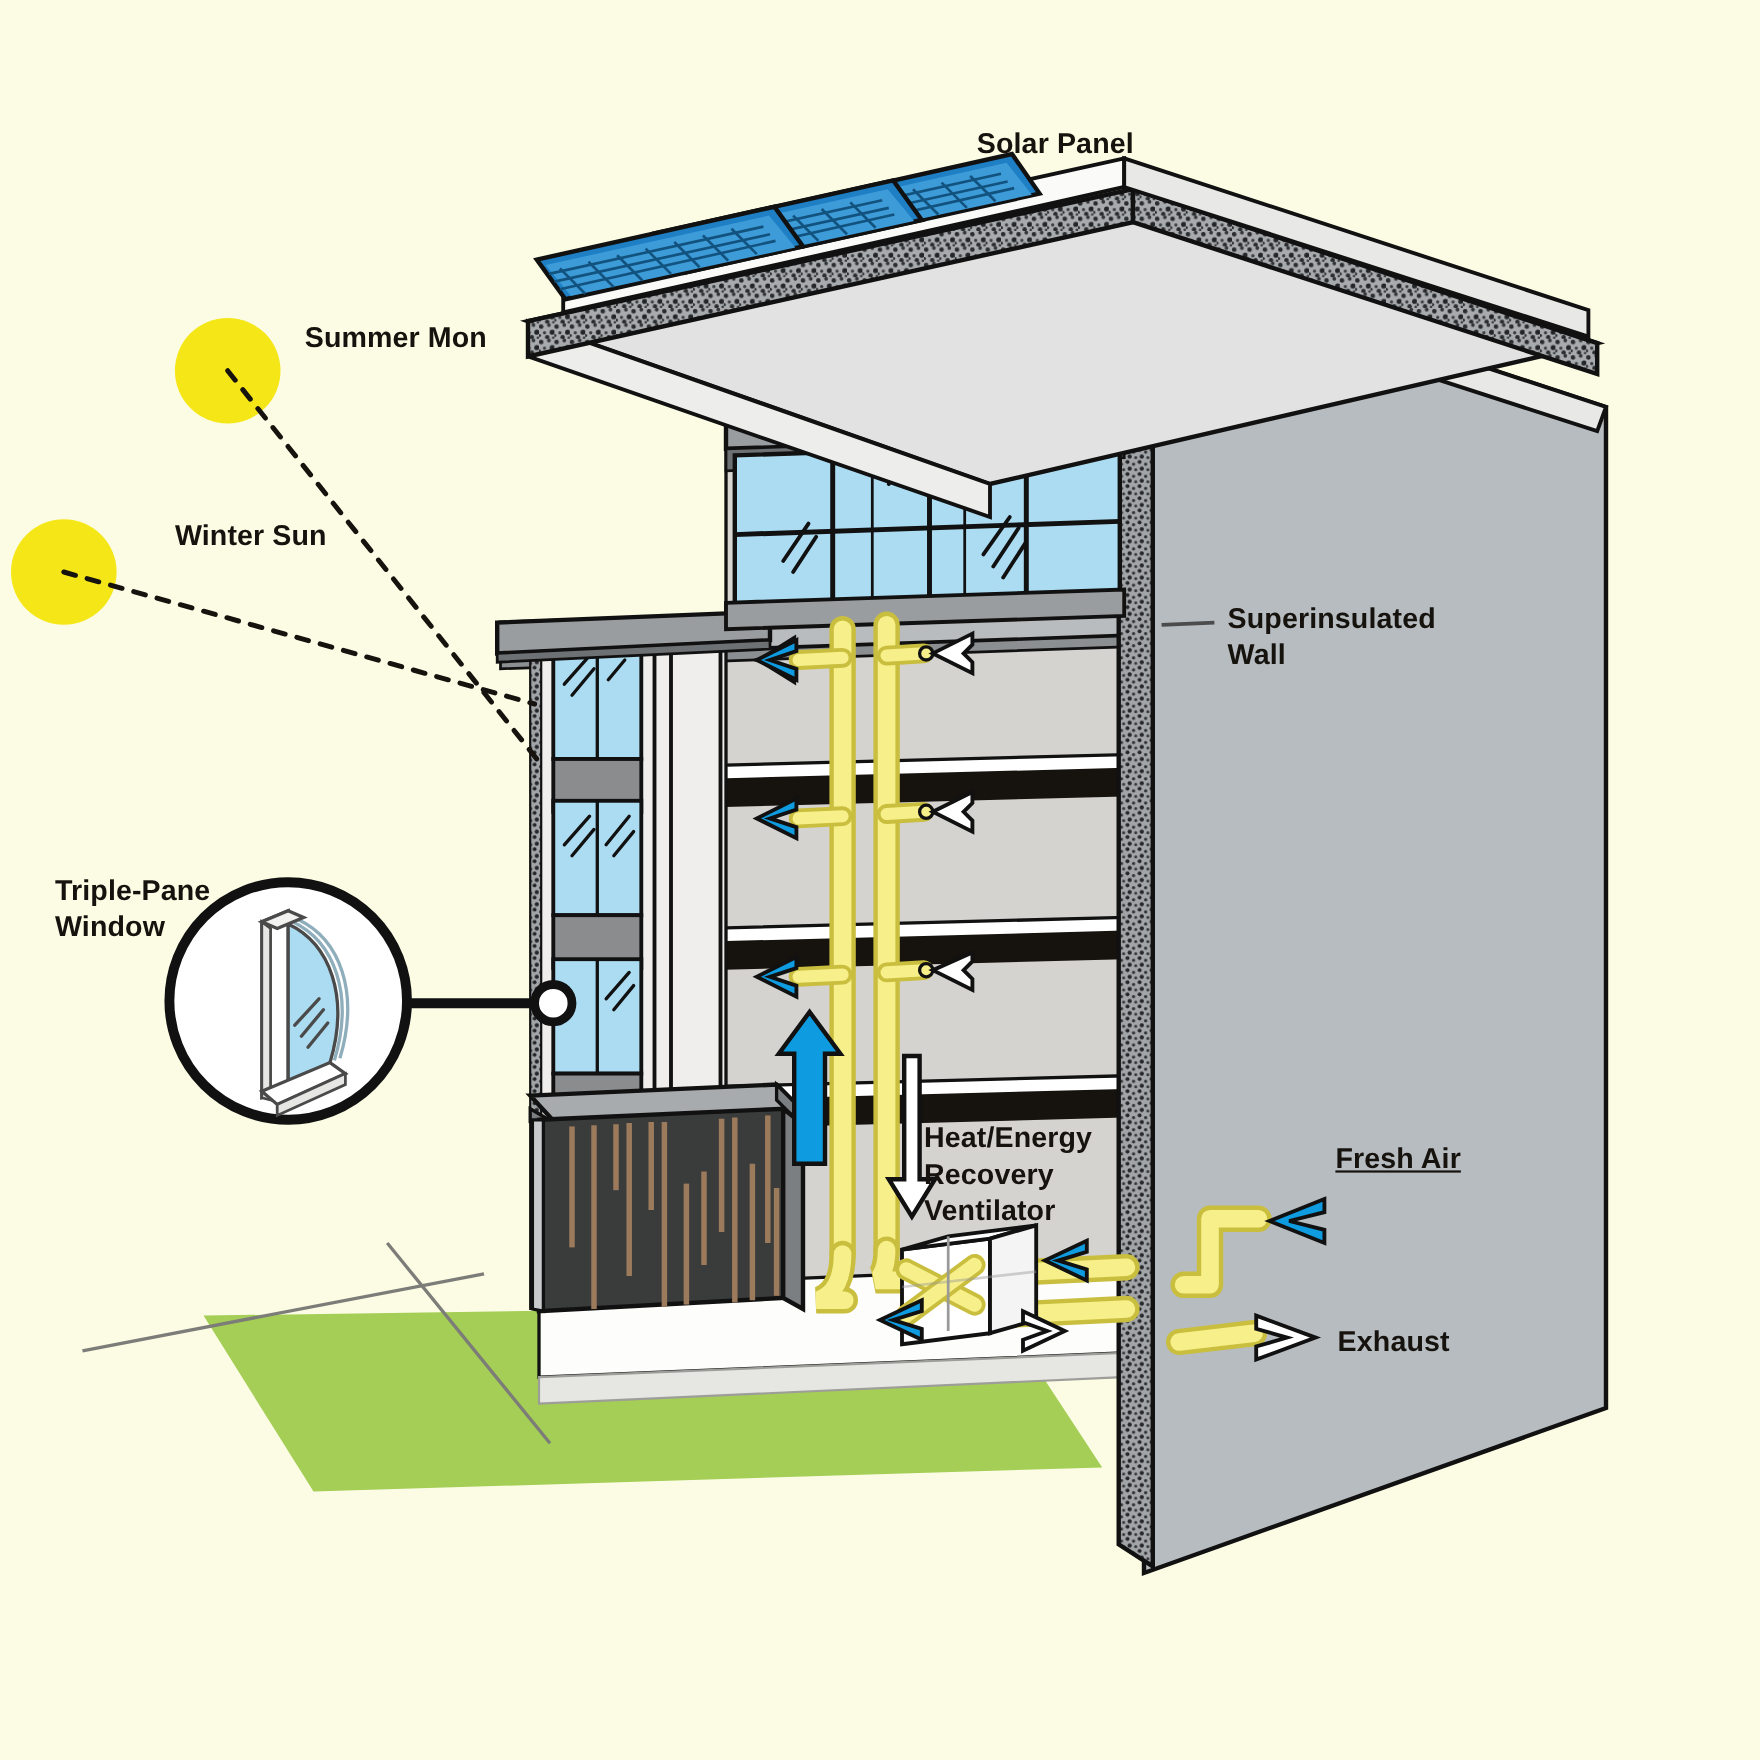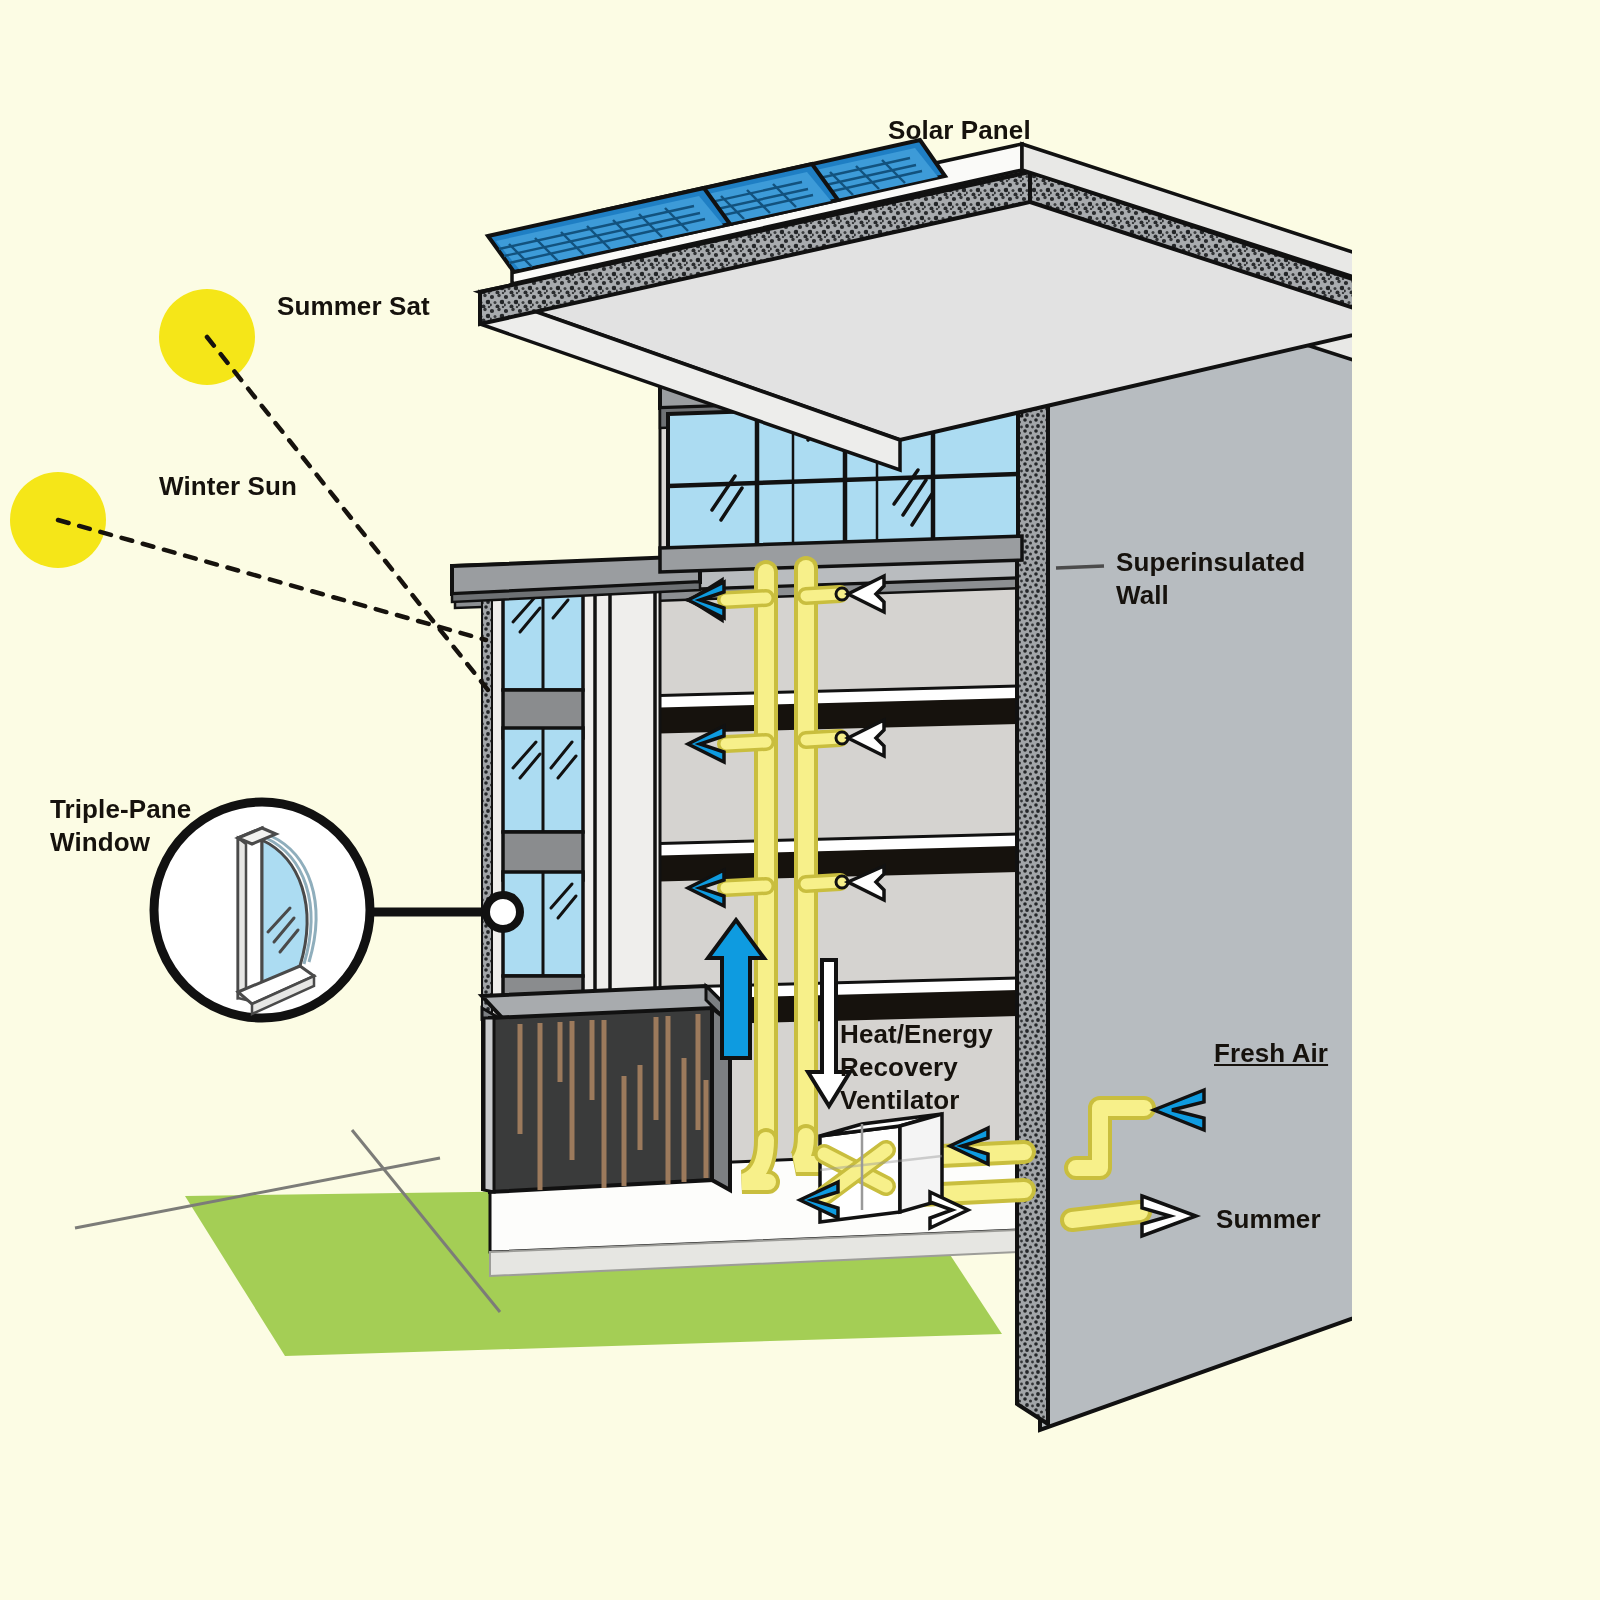--- a/index.html
+++ b/index.html
@@ -2,21 +2,21 @@
 <html><head>
 <meta charset="utf-8">
 <style>
   html, body {
     margin: 0;
     padding: 0;
     background: #FCFCE4;
   }
   #stage {
     position: relative;
-    width: 1352px;
+    width: 1600px;
     height: 1600px;
     background: #FCFCE4;
     overflow: hidden;
     font-family: "Liberation Sans", sans-serif;
   }
   svg.layer {
     position: absolute;
     left: 0; top: 0;
     width: 1600px;
     height: 1600px;
@@ -449,25 +449,25 @@
       </g>
     </g>
 
     <g>
       <line x1="1056" y1="568" x2="1104" y2="566" stroke="#4C4C4C" stroke-width="3.5"></line>
     </g>
 
   </svg>
 
   <div class="lbl lbl-solar">Solar Panel</div>
-  <div class="lbl lbl-summer">Summer Sat</div>
+  <div class="lbl lbl-summer">Summer Mon</div>
   <div class="lbl lbl-winter">Winter Sun</div>
   <div class="lbl lbl-triple">Triple-Pane
 Window</div>
   <div class="lbl lbl-hrv">Heat/Energy
 Recovery
 Ventilator</div>
   <div class="lbl lbl-superins">Superinsulated
 Wall</div>
   <div class="lbl lbl-fresh">Fresh Air</div>
-  <div class="lbl lbl-exhaust">Summer</div>
+  <div class="lbl lbl-exhaust">Exhaust</div>
 
 </div>
 
 </body></html>

